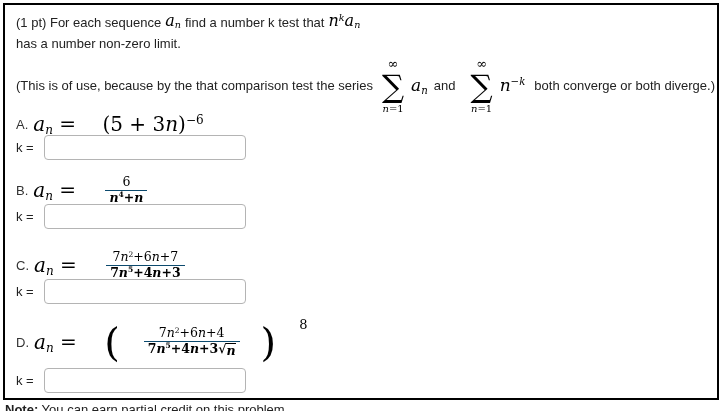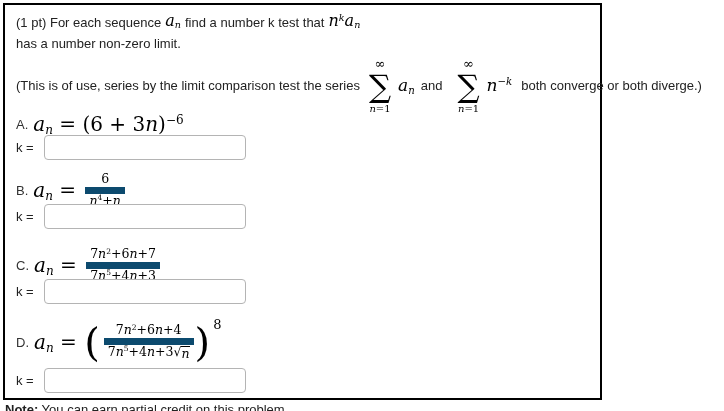--- a/index.html
+++ b/index.html
@@ -9,21 +9,21 @@
     height: 411px;
     overflow: hidden;
     background: #ffffff;
     font-family: "Liberation Sans", sans-serif;
     color: #222222;
   }
   .problem-box {
     position: absolute;
     left: 3px;
     top: 3px;
-    width: 599px;
+    width: 716px;
     height: 397px;
     box-sizing: border-box;
     border: 2px solid #000000;
     background: #ffffff;
   }
   
   .intro {
     position: absolute;
     left: 11px;
     top: 7px;
@@ -82,38 +82,39 @@
     color: #333;
     white-space: nowrap;
   }
   .eq-label { margin-right: 5px; }
   .mathblock {
     font-family: "DejaVu Serif", serif;
     font-size: 20px;
     color: #000;
     display: inline-flex;
     align-items: center;
+    gap: 20px;
   }
   .m-t { white-space: pre; font-style: normal; }
   .m-v { white-space: pre; font-style: italic; }
   .m-s { font-size: 60%; vertical-align: 0.65em; font-style: normal; }
   .m-S { font-size: 60%; vertical-align: 0.65em; font-style: italic; }
   .m-b { font-size: 60%; vertical-align: -0.25em; font-style: italic; }
   sup.m-s, sup.m-S { vertical-align: baseline; position: relative; top: -0.55em; }
   .frac {
     display: inline-flex;
     flex-direction: column;
     align-items: center;
     font-size: 12.5px;
     line-height: 1.15;
     margin-left: 3px;
     vertical-align: middle;
   }
   .fnum { padding: 0 4px; }
-  .fden { border-top: 7px solid #0c4a6e; padding: 0 4px; }
+  .fden { border-top: 1px solid #0c4a6e; padding: 0 4px; font-weight: bold; }
   .sqrt { display: inline-flex; align-items: stretch; }
   .sqrt .rad { line-height: 1; }
   .sqrt .arg { border-top: 1px solid #000; font-style: italic; }
   .bigp {
     font-family: "DejaVu Serif", serif;
     font-size: 40px;
     font-weight: 400;
     color: #000;
     line-height: 1;
     margin: 0 1px;
@@ -177,42 +178,42 @@
     <div class="intro-line1">
       <span>(1 pt) For each sequence</span>
       <span class="imath"><span class="m-v">a</span><span class="m-b">n</span></span>
       <span>find a number k test that</span>
       <span class="imath"><span class="m-v">n</span><sup class="m-S">k</sup><span class="m-v">a</span><span class="m-b">n</span></span>
     </div>
     <div>has a number non-zero limit.</div>
   </div>
 
   <div class="series">
-    <span>(This is of use, series by the limit comparison test the series</span>
+    <span>(This is of use, because by the that comparison test the series</span>
     <span class="sum">
       <span class="inf">∞</span>
       <span class="sig">∑</span>
       <span class="low"><span class="m-v">n</span><span class="m-t">=1</span></span>
     </span>
     <span class="term"><span class="m-v">a</span><span class="m-b">n</span></span>
     <span class="conj">and</span>
     <span class="sum">
       <span class="inf">∞</span>
       <span class="sig">∑</span>
       <span class="low"><span class="m-v">n</span><span class="m-t">=1</span></span>
     </span>
     <span class="term"><span class="m-v">n</span><sup class="m-S">−k</sup></span>
     <span class="post-text">both converge or both diverge.)</span>
   </div>
 
   <div class="eq-row" id="row-a">
     <span class="eq-label">A.</span>
     <span class="mathblock">
       <span><span class="m-v">a</span><span class="m-b">n</span><span class="m-t"> = </span></span>
-      <span><span class="m-t">(6 + 3</span><span class="m-v">n</span><span class="m-t">)</span><sup class="m-s">−6</sup></span>
+      <span><span class="m-t">(5 + 3</span><span class="m-v">n</span><span class="m-t">)</span><sup class="m-s">−6</sup></span>
     </span>
   </div>
   <div class="answer-row" id="ans-a">
     <span class="k-label">k =</span>
     <input class="k-input" type="text" value="" style="">
   </div>
 
   <div class="eq-row" id="row-b">
     <span class="eq-label">B.</span>
     <span class="mathblock">

